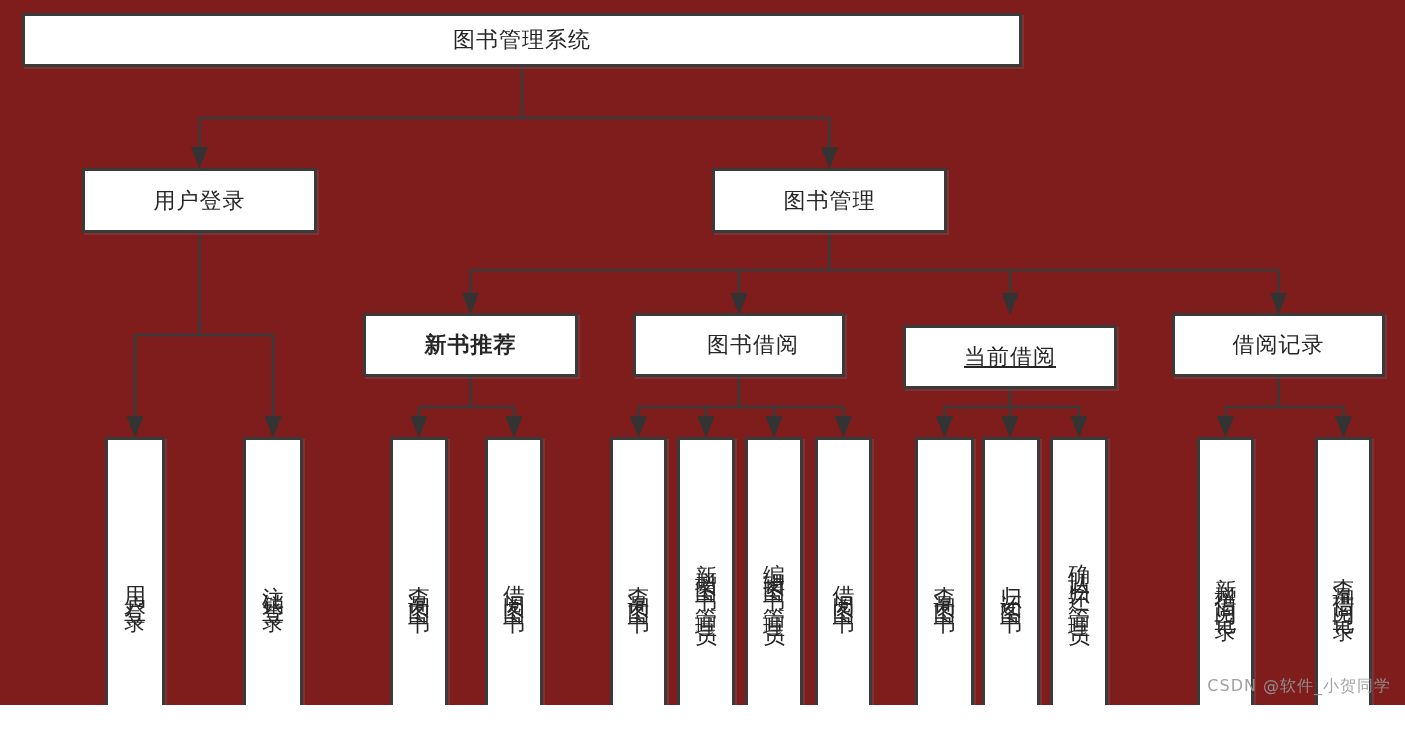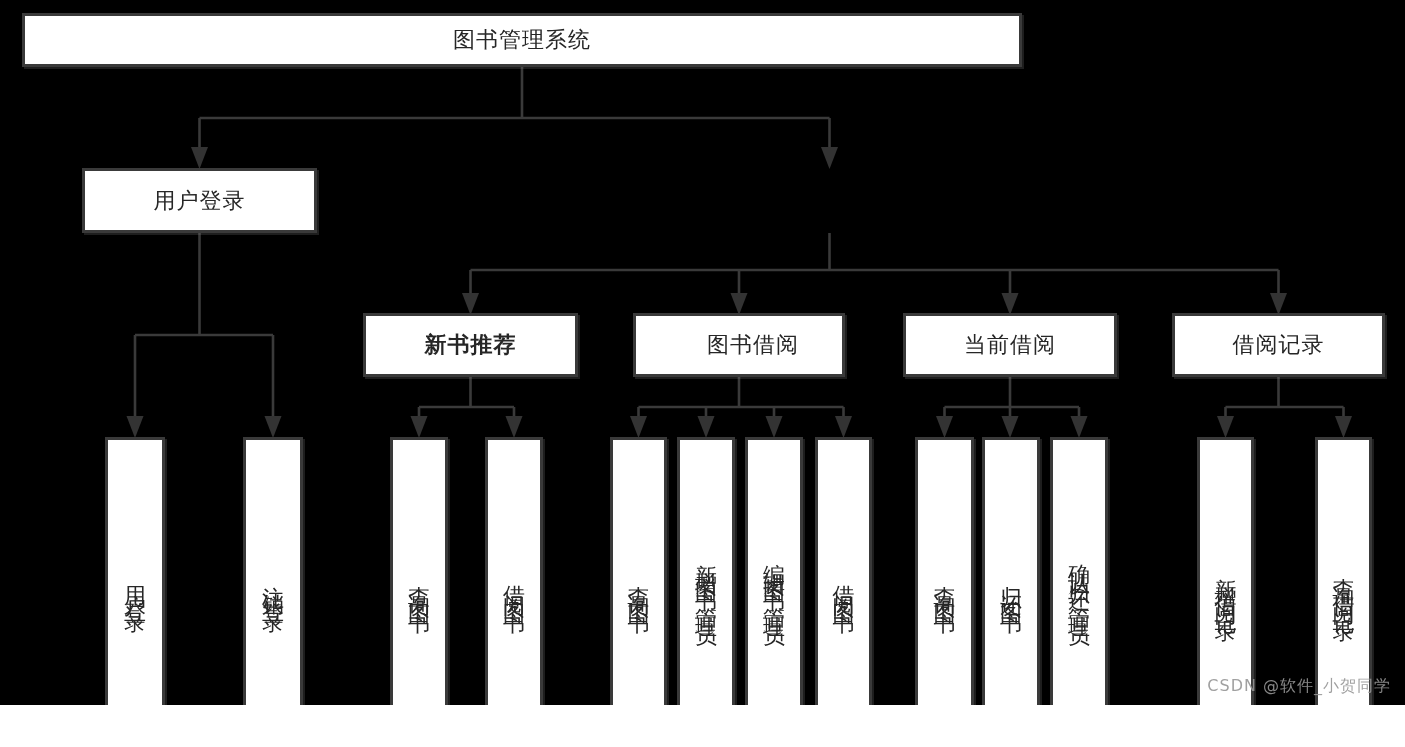--- a/index.html
+++ b/index.html
@@ -4,21 +4,21 @@
 <style>
   html, body {
     margin: 0;
     padding: 0;
     background: #ffffff;
   }
   .stage {
     position: relative;
     width: 1405px;
     height: 705px;
-    background: #000000;
+    background: #7f1d1d;
     font-family: "DejaVu Sans", "Liberation Sans", sans-serif;
     overflow: hidden;
   }
   .connectors {
     position: absolute;
     left: 0;
     top: 0;
     width: 1405px;
     height: 747px;
     pointer-events: none;
@@ -129,28 +129,31 @@
     </g>
   </svg>
 
   <div class="box" style="left:22px; top:13px; width:1000px; height:54px;">
     <span>图书管理系统</span>
   </div>
 
   <div class="box" style="left:82px; top:168px; width:235px; height:65px;">
     <span>用户登录</span>
   </div>
+  <div class="box" style="left:712px; top:168px; width:235px; height:65px;">
+    <span>图书管理</span>
+  </div>
 
   <div class="box" style="left:363px; top:313px; width:215px; height:64px;font-weight:bold;">
     <span>新书推荐</span>
   </div>
   <div class="box" style="left:633px; top:313px; width:212px; height:64px;padding-left:28px;">
     <span>图书借阅</span>
   </div>
-  <div class="box" style="left:903px; top:313px; width:214px; height:64px;">
+  <div class="box" style="left:903px; top:325px; width:214px; height:64px;text-decoration:underline;">
     <span>当前借阅</span>
   </div>
   <div class="box" style="left:1172px; top:313px; width:213px; height:64px;">
     <span>借阅记录</span>
   </div>
 
   <div class="vbox" style="left:105px; top:437px; width:60px; height:298px;">
     <span class="vtext">用户登录</span>
   </div>
   <div class="vbox" style="left:243px; top:437px; width:60px; height:298px;">

